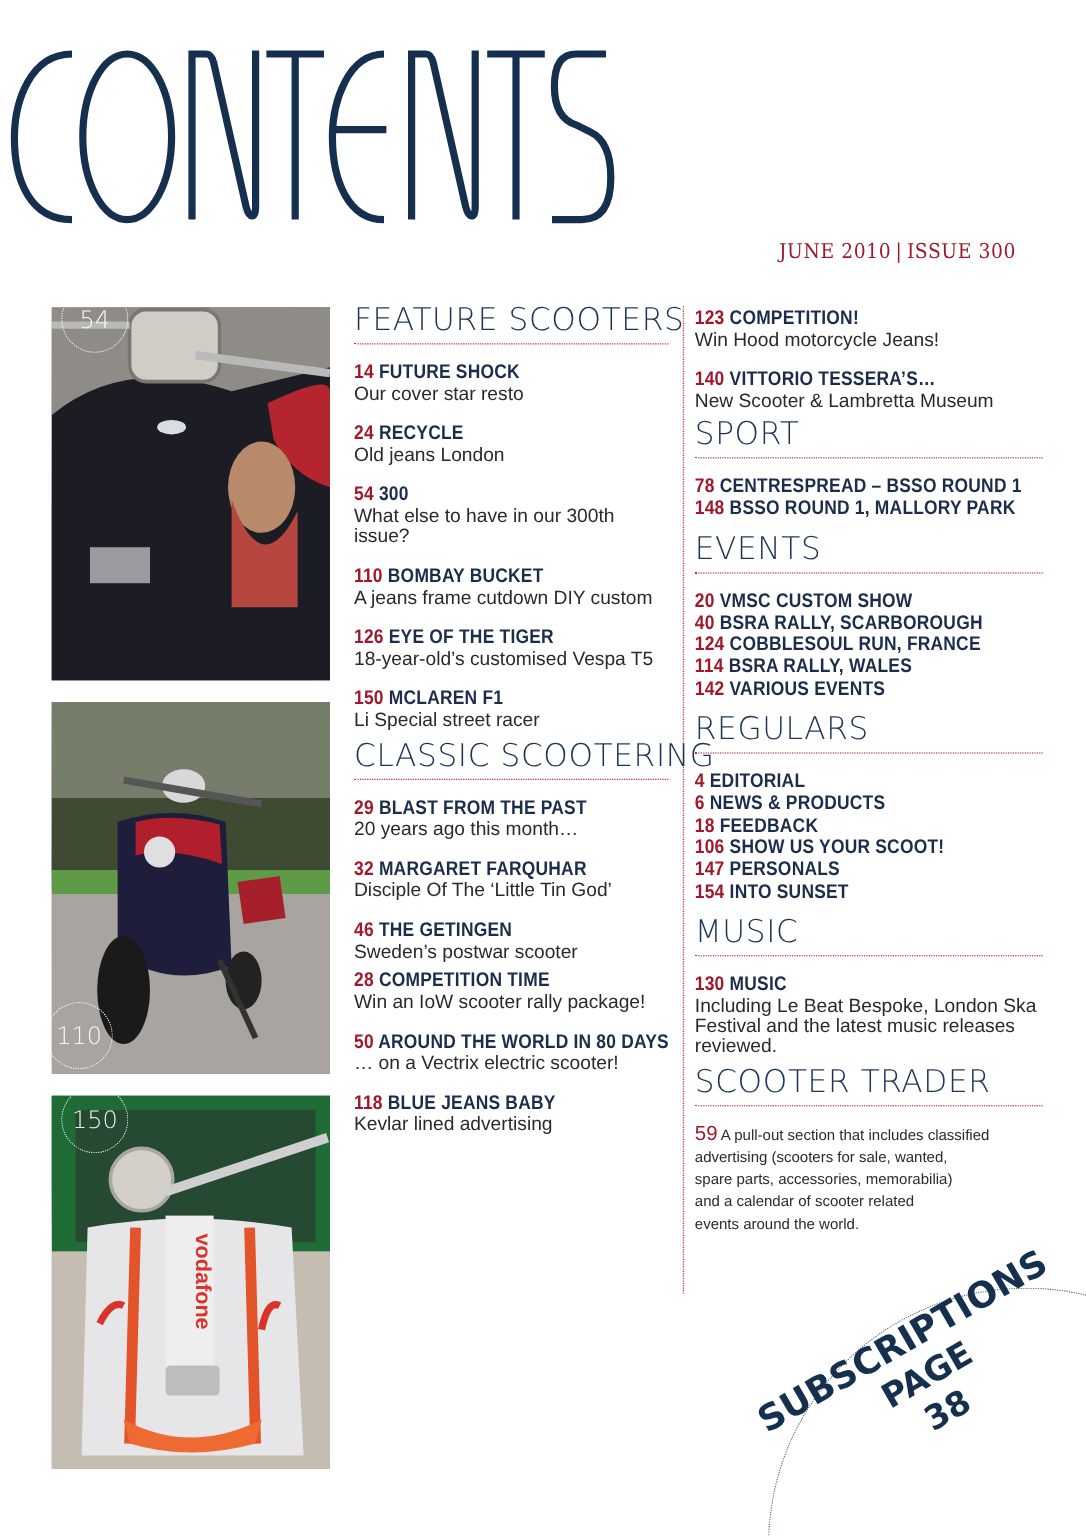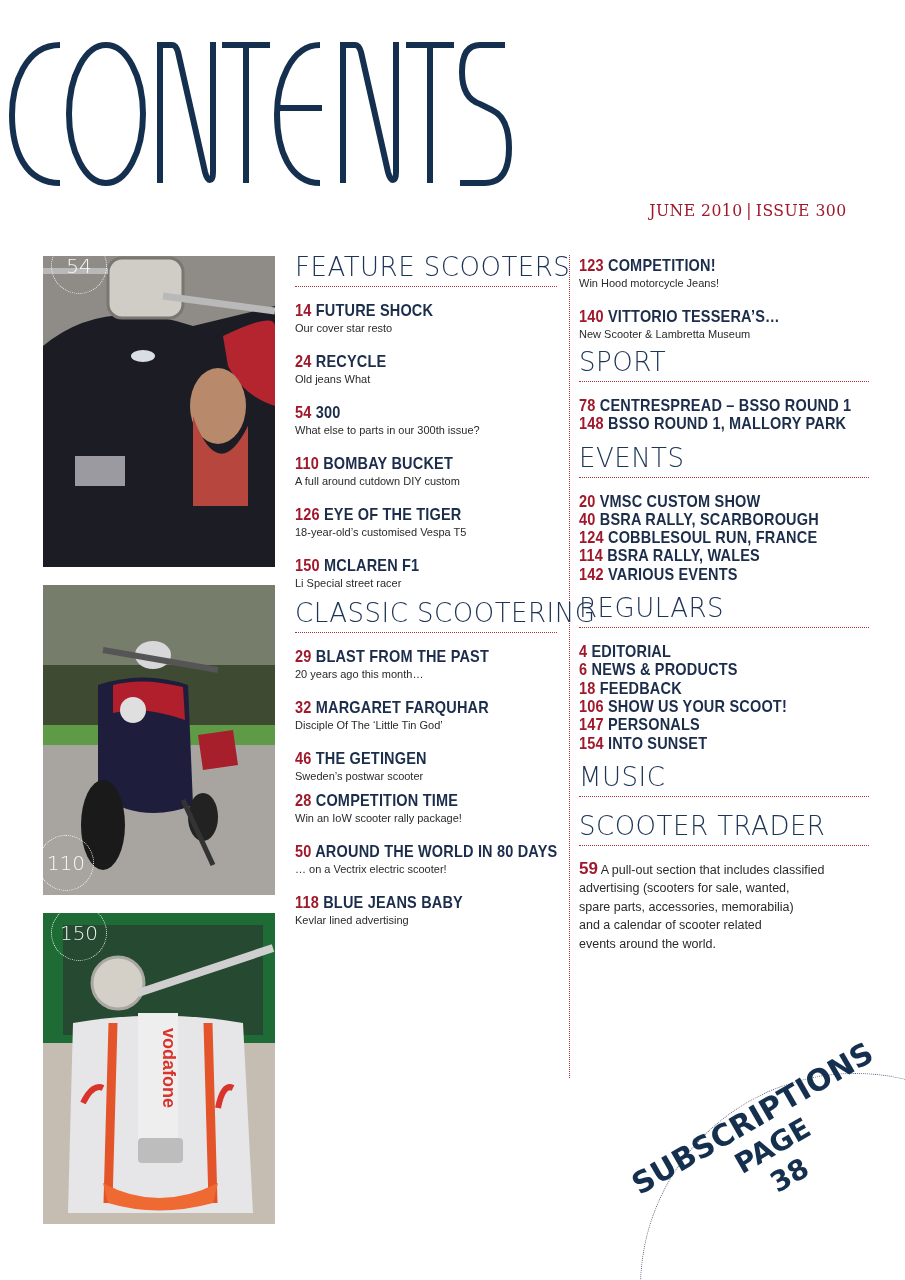--- a/index.html
+++ b/index.html
@@ -37,27 +37,27 @@
     padding-bottom: 4px; border-bottom: 1.5px dotted #b5323f; margin-bottom: 14px;
     white-space: nowrap; transform-origin: left;
   }
   .entry { margin-bottom: 15px; }
   .entry-title {
     font-family: "Liberation Sans", sans-serif; font-weight: bold; font-size: 16.5px;
     line-height: 19px; color: #1b2d4b; white-space: nowrap;
     transform: scaleX(0.88); transform-origin: left; letter-spacing: 0.2px;
   }
   .entry-title .num { color: #a0182b; }
-  .entry-sub { font-size: 11px; line-height: 17px; color: #2a2a2a; }
+  .entry-sub { font-size: 16px; line-height: 17px; color: #2a2a2a; }
 
   .list { margin-bottom: 10px; }
   .list .entry-title { line-height: 18.3px; }
 
   .trader { font-size: 12.5px; line-height: 18.5px; color: #2a2a2a; }
-  .trader .num { color: #a0182b; font-weight: bold; font-size: 17px; }
+  .trader .num { color: #a0182b; font-weight: normal; font-size: 17px; }
 
   .subs-circle {
     position: absolute; left: 640px; top: 1073px; width: 430px; height: 430px; border-radius: 50%;
     border: 1.5px dotted #57677d;
   }
   .subs-text {
     position: absolute; left: 655px; top: 1100px; width: 240px; height: 180px;
     transform: rotate(-30deg); transform-origin: center;
     font-family: "DejaVu Sans", sans-serif; font-weight: bold; color: #15304f;
     text-align: center;
@@ -160,29 +160,29 @@
 
 <div class="col col-mid">
 
   <div class="sec-head">FEATURE SCOOTERS</div>
   <div class="entry">
     <div class="entry-title"><span class="num">14</span> <span>FUTURE SHOCK</span></div>
     <div class="entry-sub">Our cover star resto</div>
   </div>
   <div class="entry">
     <div class="entry-title"><span class="num">24</span> <span>RECYCLE</span></div>
-    <div class="entry-sub">Old jeans What</div>
+    <div class="entry-sub">Old jeans London</div>
   </div>
   <div class="entry">
     <div class="entry-title"><span class="num">54</span> <span>300</span></div>
-    <div class="entry-sub">What else to parts in our 300th issue?</div>
+    <div class="entry-sub">What else to have in our 300th issue?</div>
   </div>
   <div class="entry">
     <div class="entry-title"><span class="num">110</span> <span>BOMBAY BUCKET</span></div>
-    <div class="entry-sub">A full around cutdown DIY custom</div>
+    <div class="entry-sub">A jeans frame cutdown DIY custom</div>
   </div>
   <div class="entry">
     <div class="entry-title"><span class="num">126</span> <span>EYE OF THE TIGER</span></div>
     <div class="entry-sub">18-year-old’s customised Vespa T5</div>
   </div>
   <div class="entry" style="margin-bottom:6px">
     <div class="entry-title"><span class="num">150</span> <span>MCLAREN F1</span></div>
     <div class="entry-sub">Li Special street racer</div>
   </div>
 
@@ -243,20 +243,24 @@
   <div class="list">
     <div class="entry-title"><span class="num">4</span> <span>EDITORIAL</span></div>
     <div class="entry-title"><span class="num">6</span> <span>NEWS &amp; PRODUCTS</span></div>
     <div class="entry-title"><span class="num">18</span> <span>FEEDBACK</span></div>
     <div class="entry-title"><span class="num">106</span> <span>SHOW US YOUR SCOOT!</span></div>
     <div class="entry-title"><span class="num">147</span> <span>PERSONALS</span></div>
     <div class="entry-title"><span class="num">154</span> <span>INTO SUNSET</span></div>
   </div>
 
   <div class="sec-head">MUSIC</div>
+  <div class="entry" style="margin-bottom:6px">
+    <div class="entry-title"><span class="num">130</span> <span>MUSIC</span></div>
+    <div class="entry-sub" style="width:290px">Including Le Beat Bespoke, London Ska Festival and the latest music releases reviewed.</div>
+  </div>
 
   <div class="sec-head">SCOOTER TRADER</div>
   <div class="trader">
     <div><span class="num">59</span> <span>A pull-out section that includes classified</span></div>
     <div>advertising (scooters for sale, wanted,</div>
     <div>spare parts, accessories, memorabilia)</div>
     <div>and a calendar of scooter related</div>
     <div>events around the world.</div>
   </div>
 </div>

